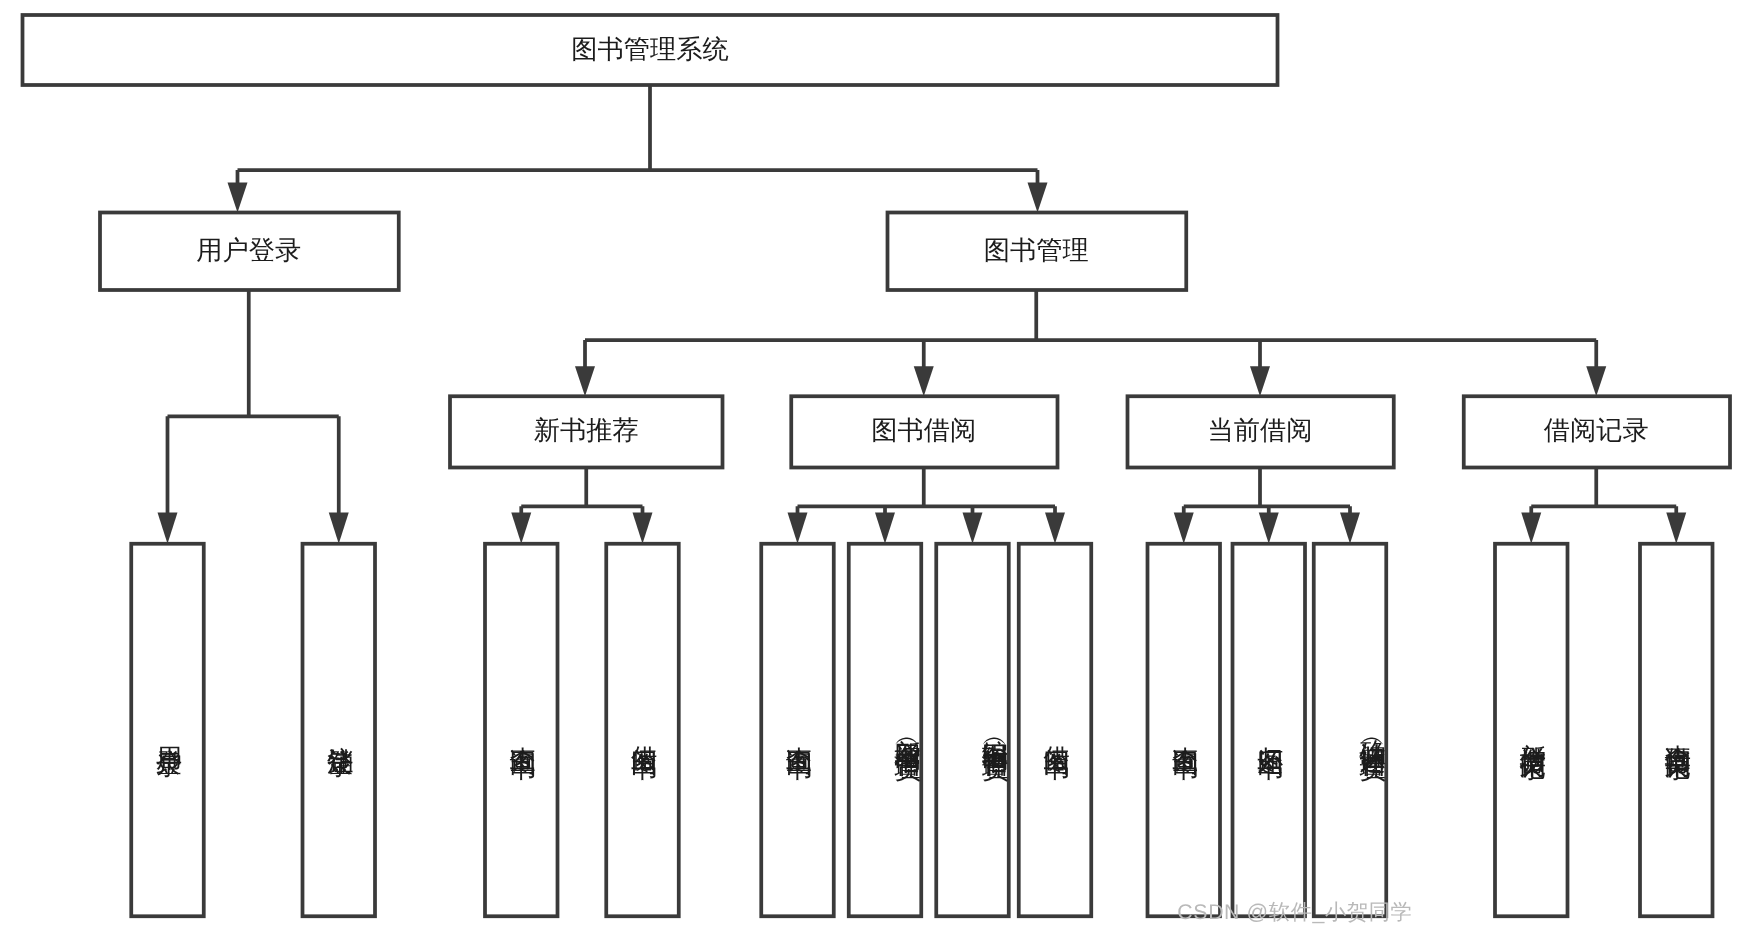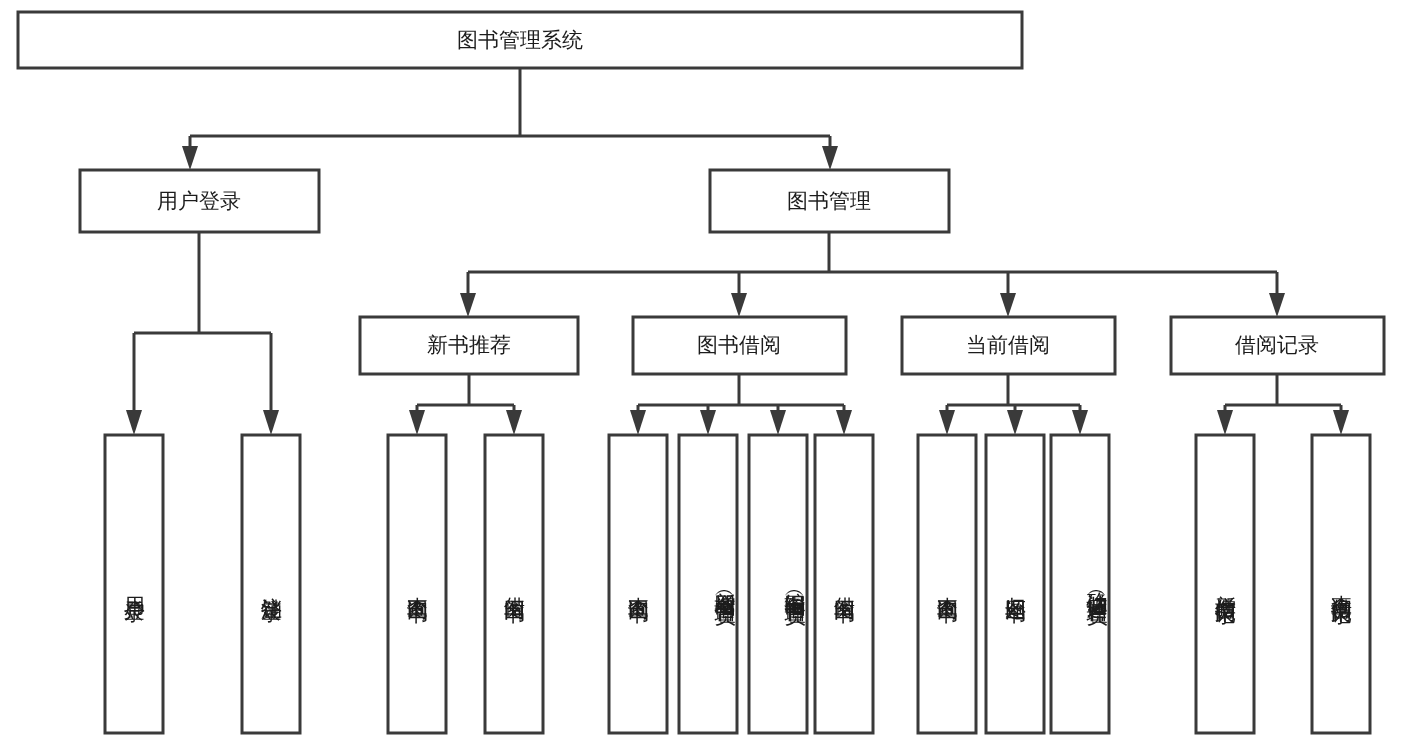--- a/index.html
+++ b/index.html
@@ -205,13 +205,14 @@
   <div class="vlabel" style="left:749px; top:435px; width:58px; height:298px; align-items:flex-start;">编辑图书（管理员）</div>
   <div class="vlabel" style="left:815px; top:435px; width:58px; height:298px;">借阅图书</div>
 
   <div class="vlabel" style="left:918px; top:435px; width:58px; height:298px;">查询图书</div>
   <div class="vlabel" style="left:986px; top:435px; width:58px; height:298px;">归还图书</div>
   <div class="vlabel" style="left:1051px; top:435px; width:58px; height:298px; align-items:flex-start;">确认归还（管理员）</div>
 
   <div class="vlabel" style="left:1196px; top:435px; width:58px; height:298px;">新增借阅记录</div>
   <div class="vlabel" style="left:1312px; top:435px; width:58px; height:298px;">查询借阅记录</div>
 
+  <div class="watermark">CSDN @软件_小贺同学</div>
 </div>
 
 </body></html>

